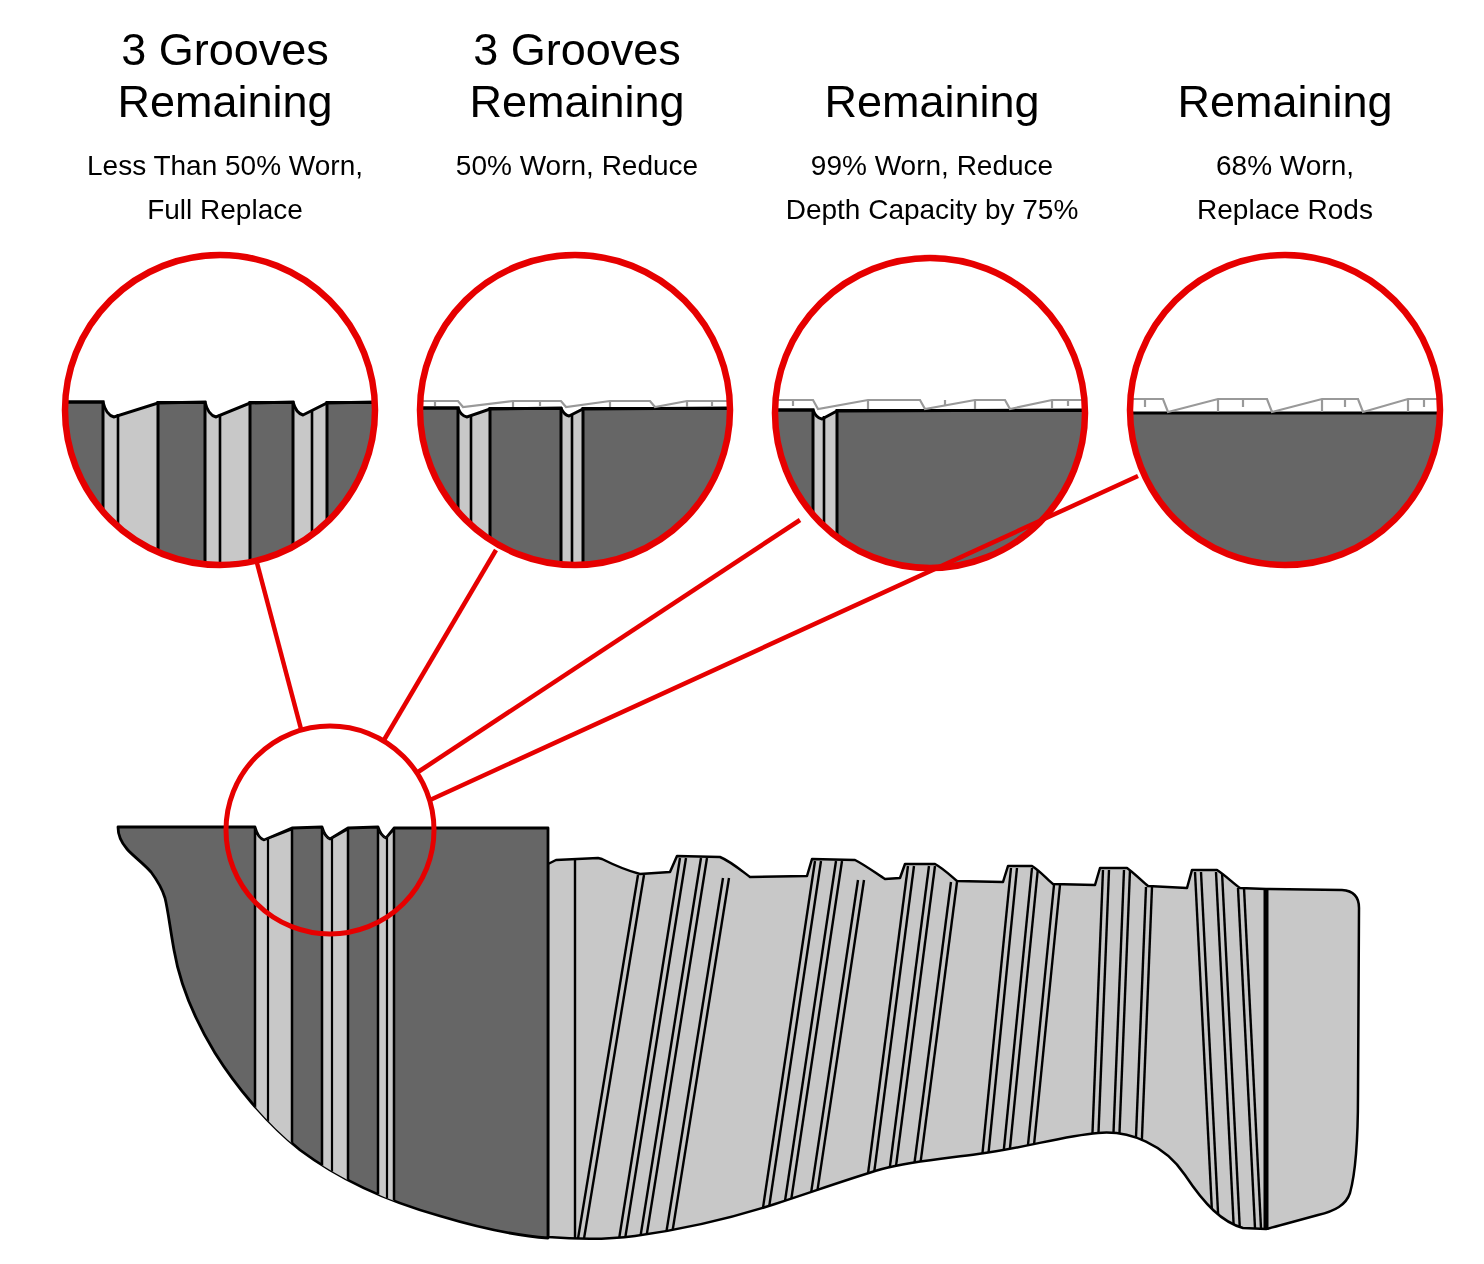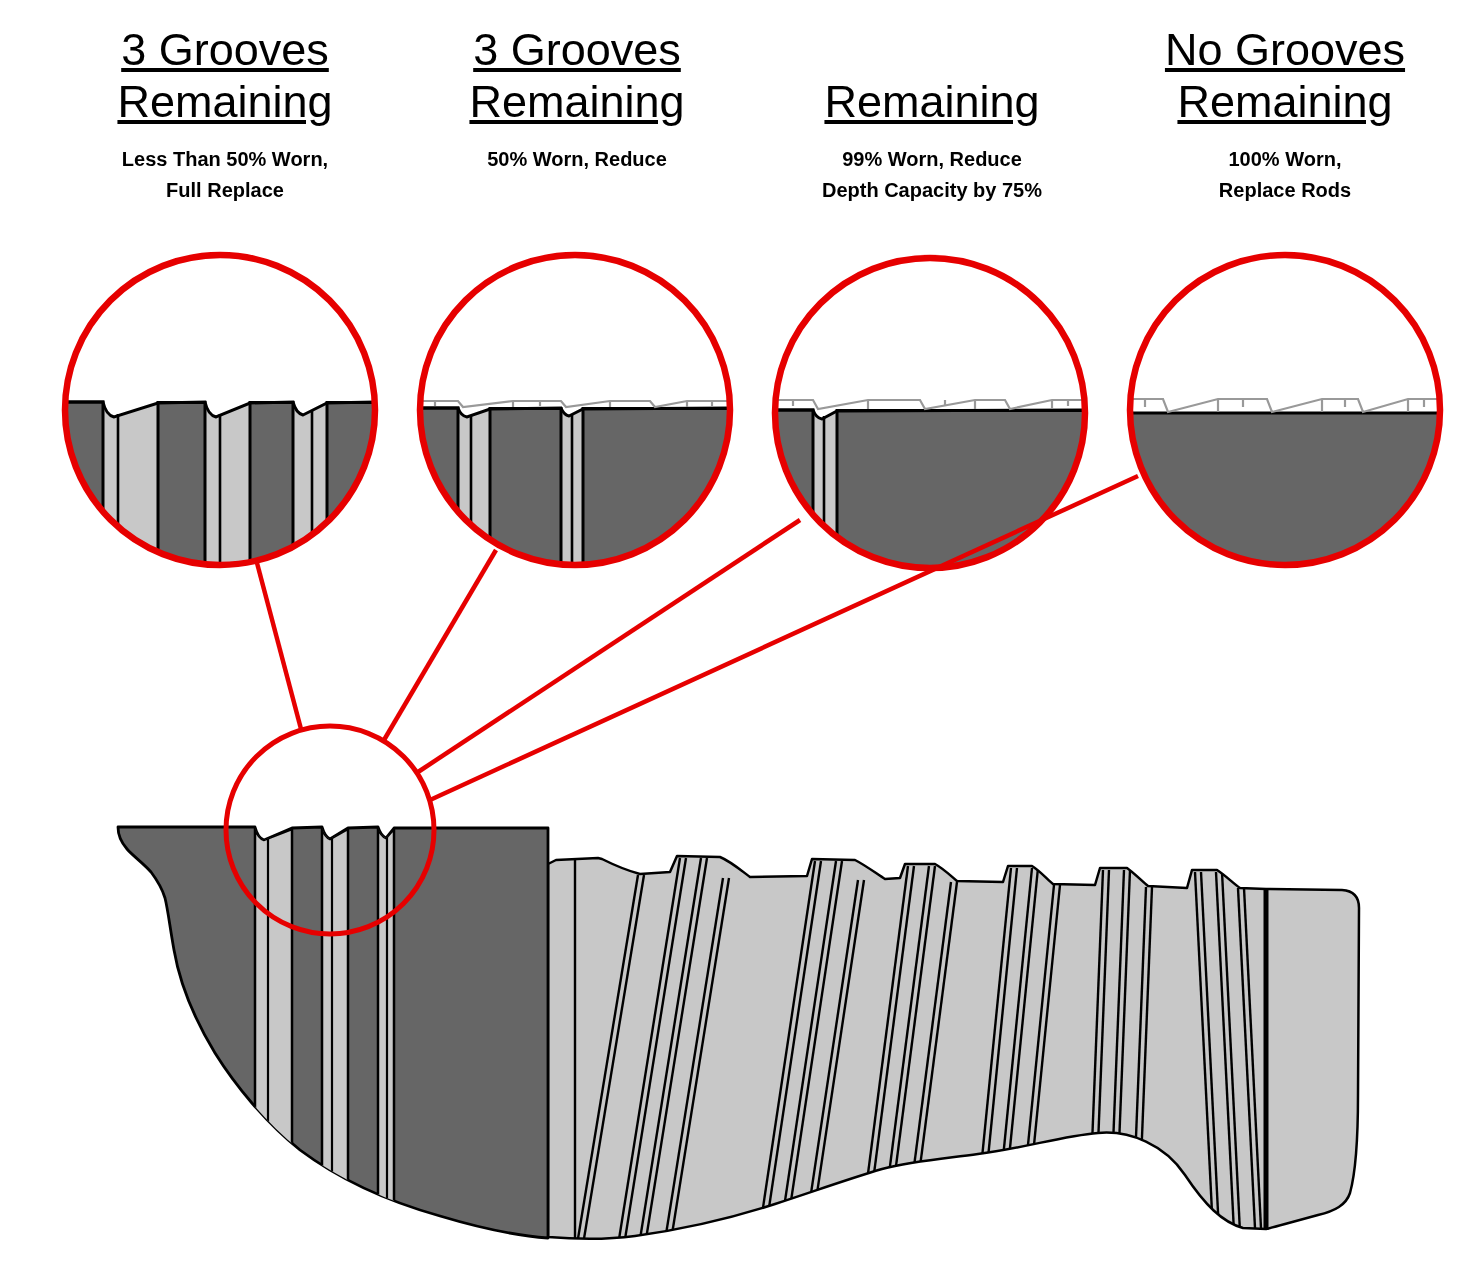--- a/index.html
+++ b/index.html
@@ -1,44 +1,44 @@
 <!DOCTYPE html>
 <html><head>
 <meta charset="utf-8">
 <style>
   html,body{margin:0;padding:0;background:#ffffff;}
   #stage-root{
     position:relative;width:1484px;height:1264px;background:#ffffff;overflow:hidden;
     font-family:"Liberation Sans","DejaVu Sans",sans-serif;color:#000;
   }
   .stage-header{position:absolute;top:24px;width:370px;text-align:center;}
-  .stage-title{font-size:45px;line-height:1.16;font-weight:400;letter-spacing:0px;text-decoration:underline;}
-  .stage-sub{margin-top:16px;font-size:20px;line-height:1.55;font-weight:700;}
+  .stage-title{font-size:45px;line-height:1.16;font-weight:400;letter-spacing:0px;}
+  .stage-sub{margin-top:16px;font-size:28px;line-height:1.55;font-weight:400;}
   #diagram-svg{position:absolute;left:0;top:0;}
 </style>
 </head>
 <body>
 
 <div id="stage-root">
 
   <div class="stage-header" style="left:40px;">
     <div class="stage-title"><span>3 Grooves</span><br><span>Remaining</span></div>
     <div class="stage-sub"><span>Less Than 50% Worn,</span><br><span>Full Replace</span></div>
   </div>
   <div class="stage-header" style="left:392px;">
     <div class="stage-title"><span>3 Grooves</span><br><span>Remaining</span></div>
     <div class="stage-sub"><span>50% Worn, Reduce</span><br></div>
   </div>
   <div class="stage-header" style="left:747px;">
     <div class="stage-title"><br><span>Remaining</span></div>
     <div class="stage-sub"><span>99% Worn, Reduce</span><br><span>Depth Capacity by 75%</span></div>
   </div>
   <div class="stage-header" style="left:1100px;">
-    <div class="stage-title"><span>No Grooves</span><br><span>Remaining</span></div>
-    <div class="stage-sub"><span>100% Worn,</span><br><span>Replace Rods</span></div>
+    <div class="stage-title"><br><span>Remaining</span></div>
+    <div class="stage-sub"><span>68% Worn,</span><br><span>Replace Rods</span></div>
   </div>
 
   <svg id="diagram-svg" width="1484" height="1264" viewBox="0 0 1484 1264">
     <defs>
       <clipPath id="clipC1">
           <circle cx="220" cy="410" r="155"></circle>
         </clipPath>
       <clipPath id="clipC2">
           <circle cx="575" cy="410" r="155"></circle>
         </clipPath>

